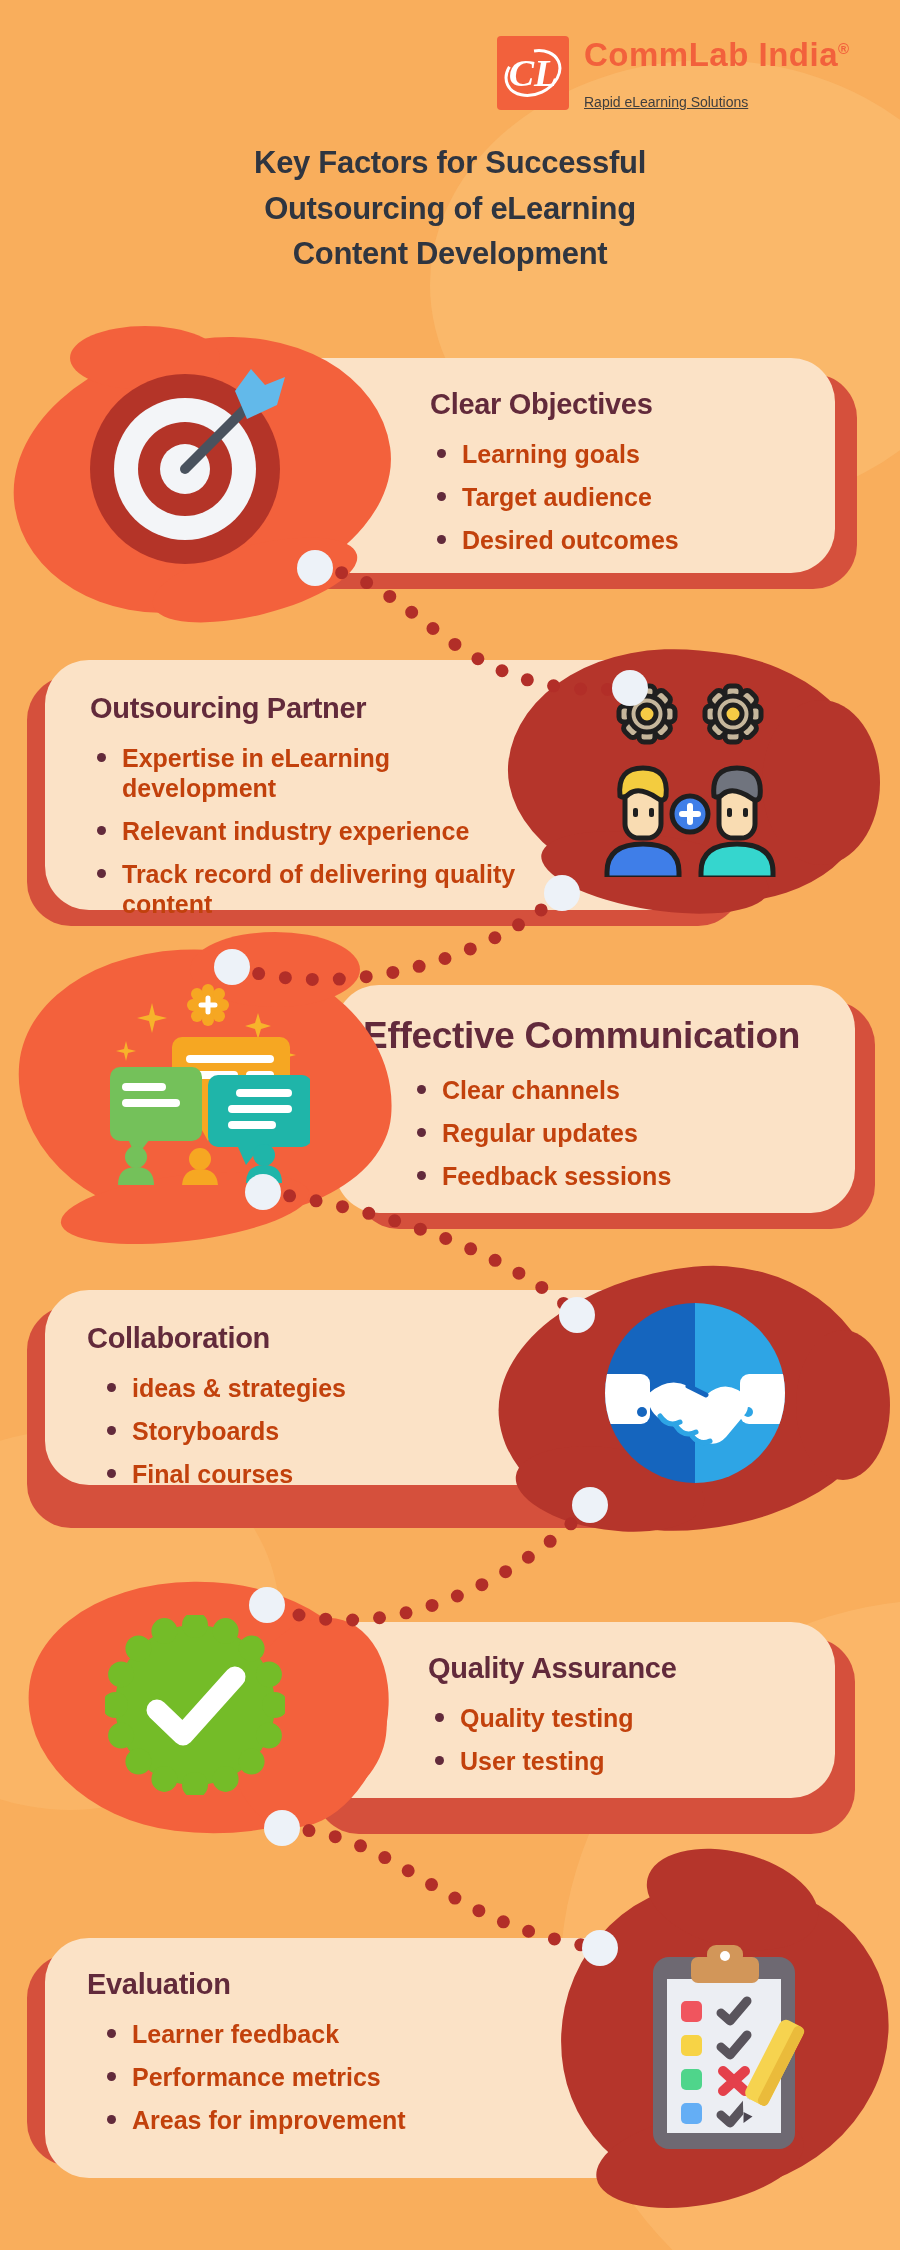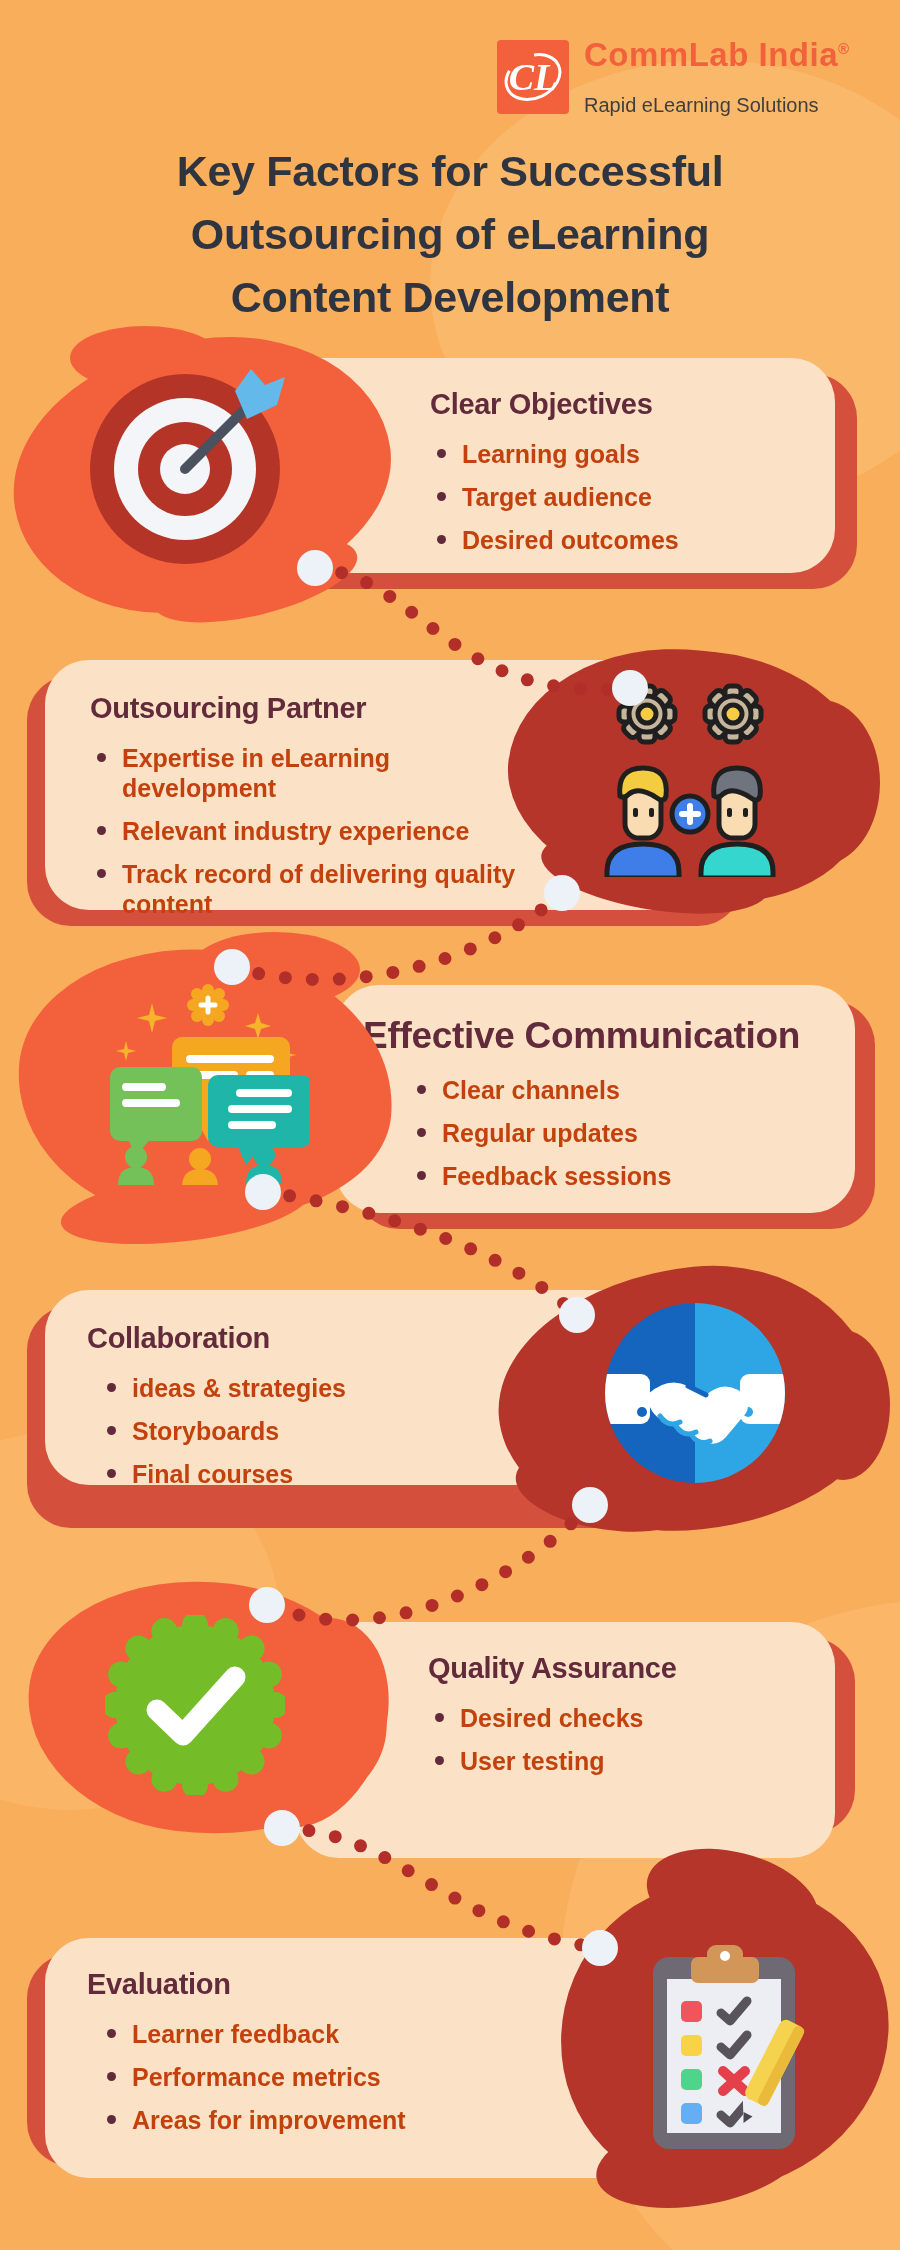--- a/index.html
+++ b/index.html
@@ -7,24 +7,24 @@
   .page{position:relative;width:900px;height:2250px;background:#F9AE5C;overflow:hidden;}
   .swirl{position:absolute;border-radius:50%;background:#FCC278;opacity:.5;z-index:1;}
   
   .logo-wrap{position:absolute;left:497px;top:36px;display:flex;gap:15px;z-index:10;align-items:center;}
   .logo-mark{position:relative;width:72px;height:74px;background:#F2613C;border-radius:4px;flex:0 0 auto;}
   .logo-mark .cl{position:absolute;left:0;top:0;width:100%;height:100%;display:flex;align-items:center;justify-content:center;
     font-family:"Liberation Serif",serif;font-style:italic;font-weight:bold;font-size:38px;color:#fff;}
   .logo-mark svg{position:absolute;left:0;top:0;}
   .logo-text .brand{font-size:33px;font-weight:bold;color:#F2613C;letter-spacing:.5px;}
   .logo-text .brand sup{font-size:15px;}
-  .logo-text .tagline{font-size:20px;color:#3F3E3E;margin-top:20px;}
+  .logo-text .tagline{font-size:14px;color:#3F3E3E;margin-top:20px;text-decoration:underline;}
   
   .main-title{position:absolute;left:0;top:140px;width:100%;text-align:center;z-index:10;
-    font-size:43px;line-height:1.47;font-weight:bold;color:#2F3540;letter-spacing:-.3px;}
+    font-size:31px;line-height:1.47;font-weight:bold;color:#2F3540;letter-spacing:-.3px;}
   
   .card-shadow{position:absolute;background:#D5503C;border-radius:44px;z-index:19;}
   .card{position:absolute;background:#FBE2C6;border-radius:44px;z-index:20;box-sizing:border-box;}
   .card h2{margin:0 0 18px 0;font-size:29px;color:#622A3B;letter-spacing:-.3px;white-space:nowrap;}
   .card ul{list-style:none;margin:0;padding:0;}
   .card li{position:relative;padding-left:32px;margin-bottom:13px;font-size:25px;font-weight:bold;color:#c2410c;line-height:1.2;}
   .card li::before{content:"";position:absolute;left:7px;top:10px;width:9px;height:9px;border-radius:50%;background:#622A3B;}
   
   .blob{position:absolute;z-index:30;}
   .orange{background:#F3613C;}
@@ -220,24 +220,24 @@
       <rect x="140" y="76" width="64" height="50" rx="9" fill="#fff"></rect>
       <circle cx="42" cy="114" r="5" fill="#1565BE"></circle>
       <circle cx="148" cy="114" r="5" fill="#2EA5E5"></circle>
       <path d="M48,96 q20,-18 40,-8 l18,9 q16,-14 32,-5 q15,9 8,23 l-20,24 q-10,11 -23,4 l-38,-19 q-18,-9 -17,-28 z" fill="#fff"></path>
       <path d="M60,118 q8,12 20,6 M76,128 q8,12 20,6 M92,138 q8,10 18,5" stroke="#2EA5E5" stroke-width="5" fill="none" stroke-linecap="round"></path>
       <path d="M88,88 l18,9" stroke="#1565BE" stroke-width="5" stroke-linecap="round"></path>
     </g>
   </svg>
 
   <div class="card-shadow" style="left:315px;top:1638px;width:540px;height:196px;"></div>
-  <div class="card" style="left:295px;top:1622px;width:540px;height:236px;padding:30px 15px 0 133px;">
+  <div class="card" style="left:295px;top:1622px;width:540px;height:176px;padding:30px 15px 0 133px;">
     <h2>Quality Assurance</h2>
     <ul>
-      <li>Desired checks</li>
+      <li>Quality testing</li>
       <li>User testing</li>
     </ul>
   </div>
   <div class="blob orange" style="left:28px;top:1582px;width:360px;height:252px;border-radius:52% 48% 55% 45% / 50% 52% 48% 50%;transform:rotate(7deg);"></div>
   <div class="blob orange" style="left:235px;top:1615px;width:150px;height:215px;border-radius:50%;transform:rotate(18deg);"></div>
   <svg class="icon" style="left:105px;top:1615px;" width="180" height="180" viewBox="0 0 180 180">
     <g transform="translate(90,90)" fill="#74BC28">
       <circle r="80"></circle>
       <circle cx="80" cy="0" r="13"></circle>
         <circle cx="73.9" cy="30.6" r="13"></circle>

